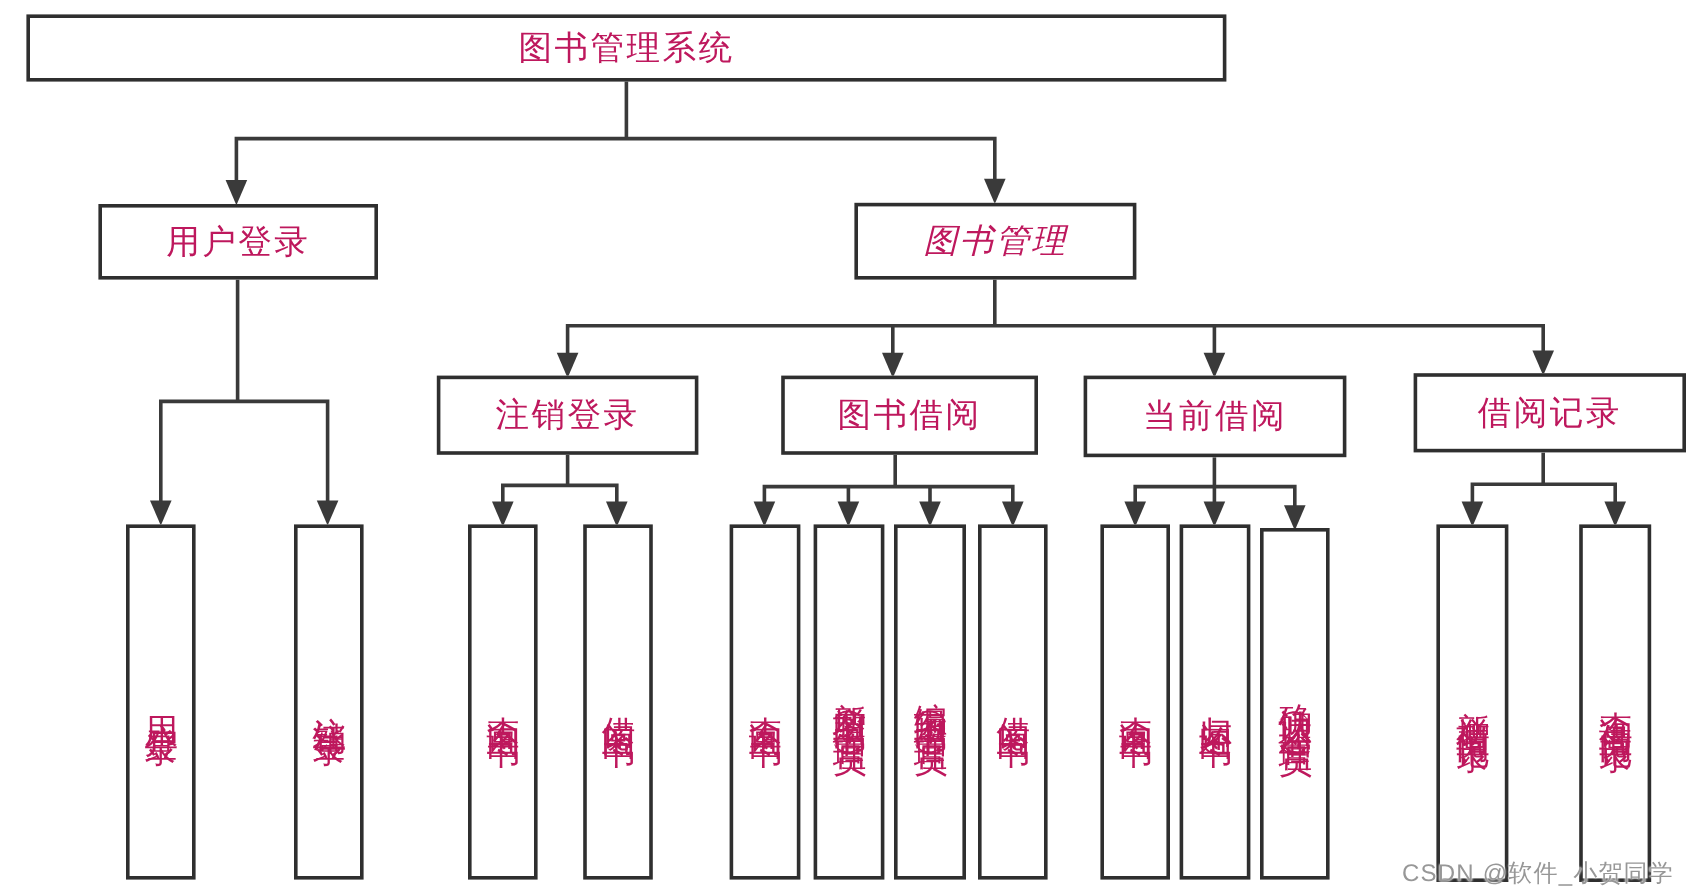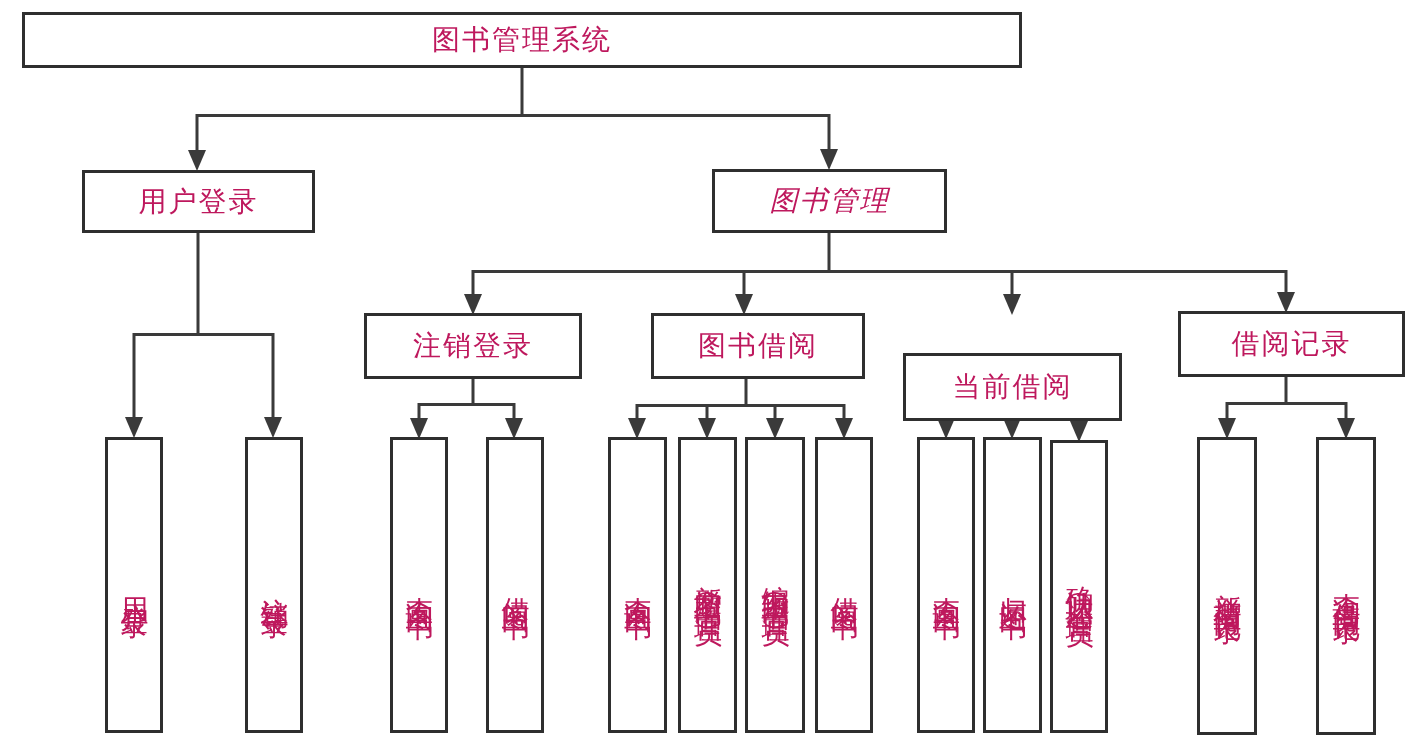--- a/index.html
+++ b/index.html
@@ -42,21 +42,21 @@
     text-orientation: mixed;
     letter-spacing: 5px;
     line-height: 1;
   }
   
   .n-root            { left: 22px;   top: 12px;  width: 1000px; height: 56px; }
   .n-user-login      { left: 82px;   top: 170px; width: 233px;  height: 63px; }
   .n-book-mgmt       { left: 712px;  top: 169px; width: 235px;  height: 64px; font-style: italic; }
   .n-new-book-rec    { left: 364px;  top: 313px; width: 218px;  height: 66px; }
   .n-book-borrow     { left: 639px;  top: 313px; width: 214px;  height: 66px; margin-left: 12px; }
-  .n-current-borrow  { left: 903px;  top: 313px; width: 219px;  height: 68px; margin-top: 40px; }
+  .n-current-borrow  { left: 903px;  top: 313px; width: 219px;  height: 68px; }
   .n-borrow-records  { left: 1178px; top: 311px; width: 227px;  height: 66px; }
   
   .n-a1 { left: 105px;  top: 437px; width: 58px; height: 296px; }
   .n-a2 { left: 245px;  top: 437px; width: 58px; height: 296px; }
   .n-b1 { left: 390px;  top: 437px; width: 58px; height: 296px; }
   .n-b2 { left: 486px;  top: 437px; width: 58px; height: 296px; }
   .n-c1 { left: 608px;  top: 437px; width: 59px; height: 296px; }
   .n-c2 { left: 678px;  top: 437px; width: 59px; height: 296px; }
   .n-c3 { left: 745px;  top: 437px; width: 60px; height: 296px; }
   .n-c4 { left: 815px;  top: 437px; width: 58px; height: 296px; }
@@ -183,14 +183,15 @@
     <span class="lbl">确认归还（管理员）</span>
   </div>
 
   <div class="node vnode n-e1">
     <span class="lbl">新增借阅记录</span>
   </div>
   <div class="node vnode n-e2">
     <span class="lbl">查询借阅记录</span>
   </div>
 
+  <div class="watermark">CSDN @软件_小贺同学</div>
 
 </div>
 
 </body></html>

